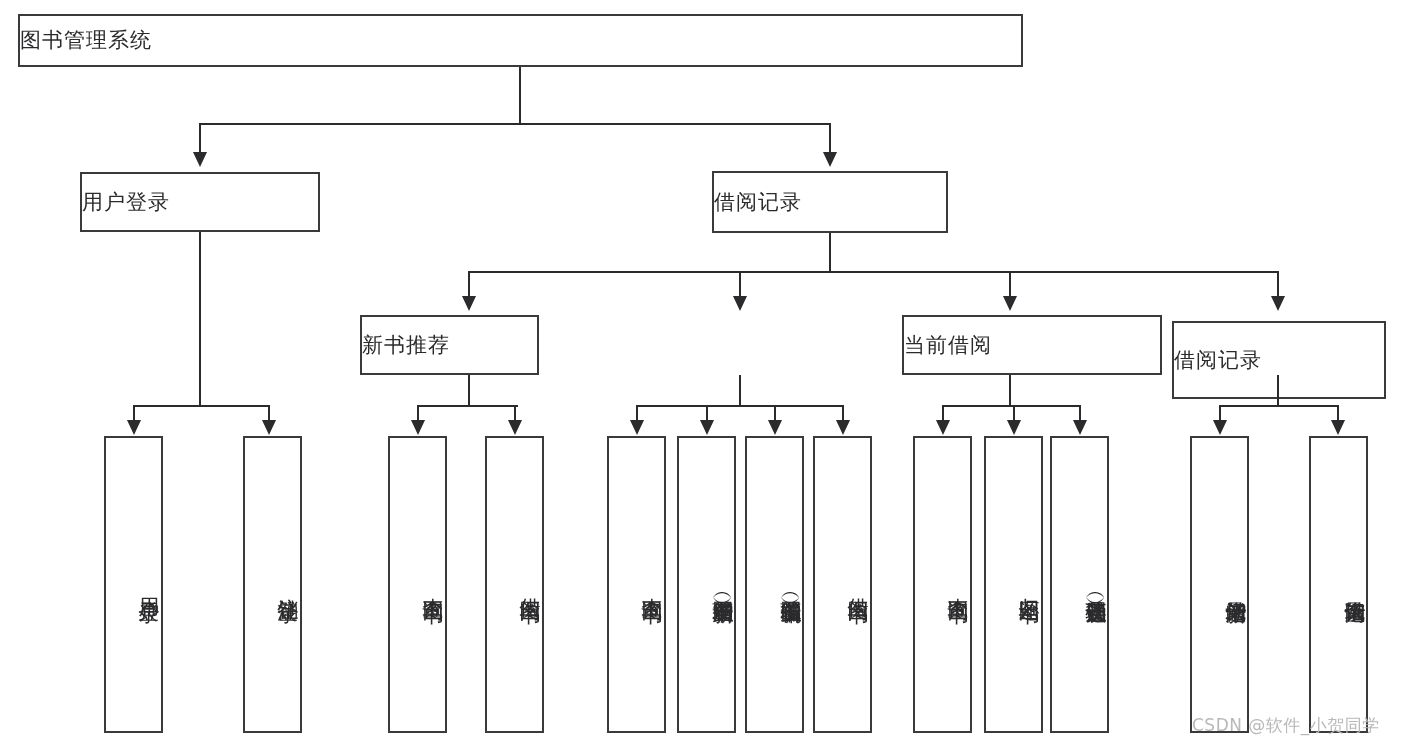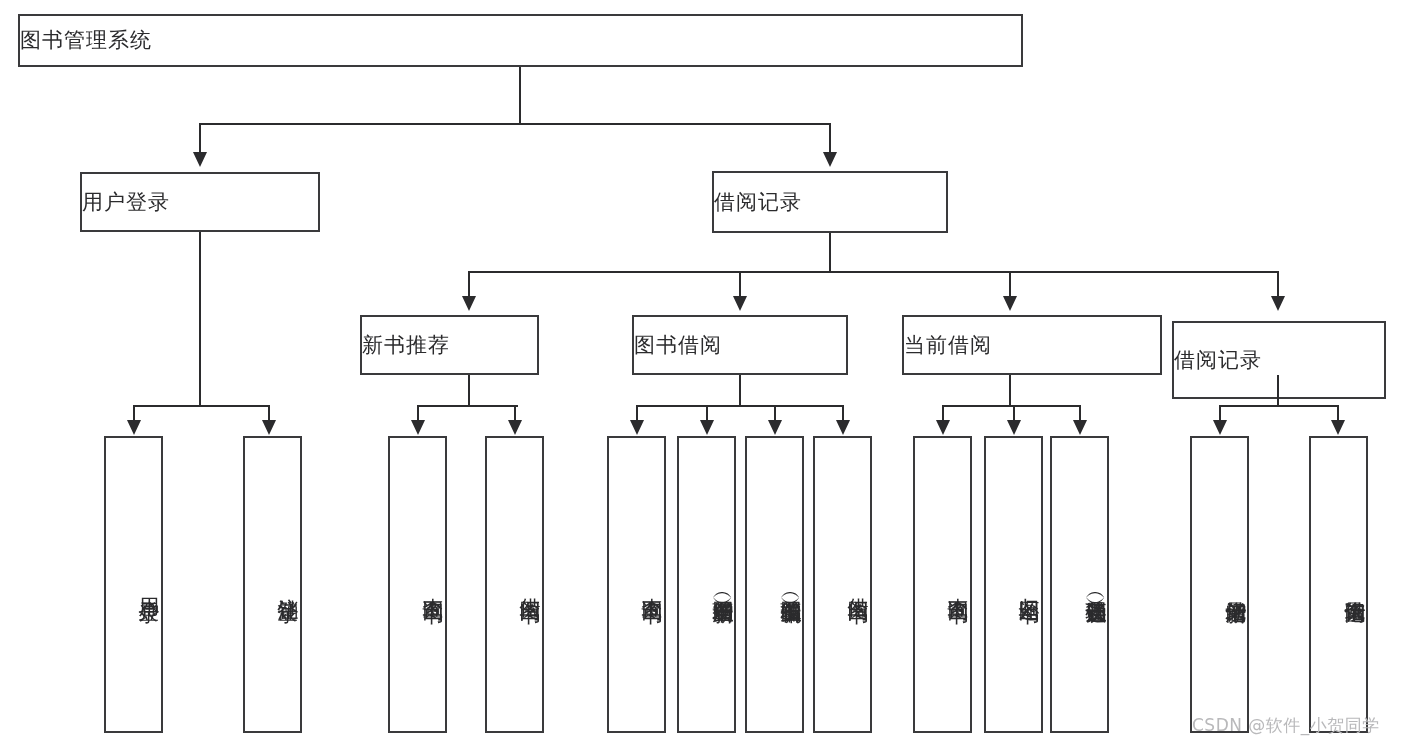--- a/index.html
+++ b/index.html
@@ -116,23 +116,20 @@
 
   <div class="seg vseg" style="left:1009px;top:271px;width:2px;height:28px;"></div>
   <div class="arrow" style="left:1003px;top:296px;"></div>
 
   <div class="seg vseg" style="left:1277px;top:271px;width:2px;height:28px;"></div>
   <div class="arrow" style="left:1271px;top:296px;"></div>
 
   <div class="node h-text" style="left:360px;top:315px;width:179px;height:60px;">
     <span>新书推荐</span>
   </div>
-  <div class="node h-text" style="left:632px;top:315px;width:216px;height:60px;">
-    <span>图书借阅</span>
-  </div>
   <div class="node h-text" style="left:902px;top:315px;width:260px;height:60px;">
     <span>当前借阅</span>
   </div>
   <div class="node h-text" style="left:1172px;top:321px;width:214px;height:78px;">
     <span>借阅记录</span>
   </div>
 
   <div class="seg vseg" style="left:468px;top:375px;width:2px;height:31px;"></div>
   <div class="seg hseg" style="left:417px;top:405px;width:101px;height:2px;"></div>
   <div class="seg vseg" style="left:417px;top:405px;width:2px;height:18px;"></div>

